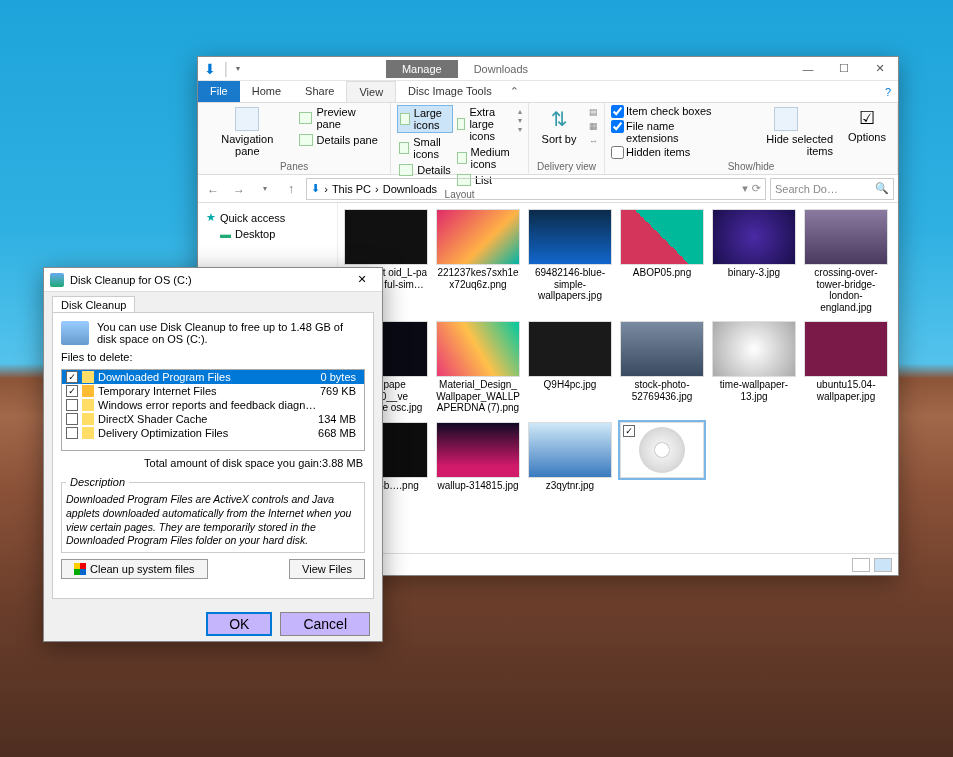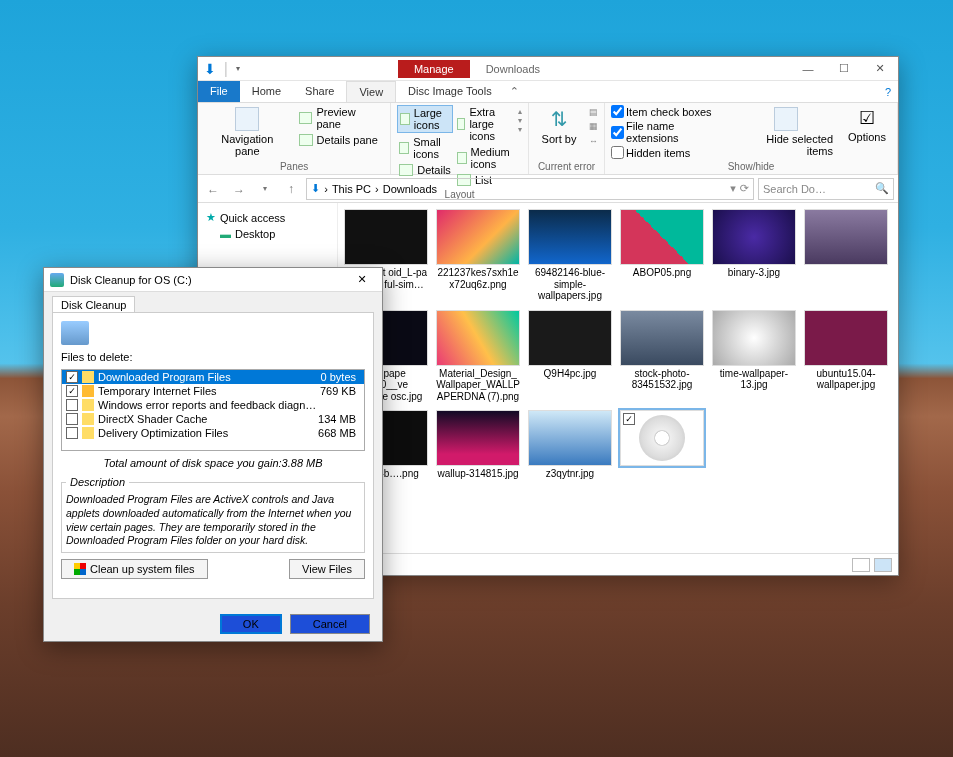--- a/index.html
+++ b/index.html
@@ -10,21 +10,21 @@
   .explorer {
     position:absolute; left:197px; top:56px; width:702px; height:520px;
     background:#fff; border:1px solid #888; box-shadow:0 6px 24px rgba(0,0,0,.35);
     display:flex; flex-direction:column;
   }
   .titlebar { height:24px; background:#fff; display:flex; align-items:center; border-bottom:1px solid #e5e5e5;}
   .titlebar .qicons { display:flex; align-items:center; gap:8px; padding:0 6px; height:100%; }
   .titlebar .qicons .down-arrow-icon { color:#0078d7; font-size:14px; }
   .titlebar .tabs { display:flex; margin-left:140px; }
   .titlebar .tabtab { padding:3px 16px; font-size:11px; }
-  .titlebar .tabtab.manage { background:#b91c1c; color:#fff;margin-left:12px; }
+  .titlebar .tabtab.manage { background:#737373; color:#fff; }
   .titlebar .tabtab.downloads { color:#666; }
   .titlebar .winbtns { margin-left:auto; display:flex; }
   .winbtn { width:36px; height:24px; display:flex; align-items:center; justify-content:center; font-size:11px; color:#555;}
   
   .ribbon-tabs { height:22px; display:flex; align-items:stretch; border-bottom:1px solid #ddd; font-size:11px;}
   .ribbon-tabs .tab { padding:4px 12px; color:#333; }
   .ribbon-tabs .tab.file { background:#1979ca; color:#fff; }
   .ribbon-tabs .tab.active { background:#f3f3f3; border-top:1px solid #ddd; border-left:1px solid #ddd; border-right:1px solid #ddd; }
   .ribbon-tabs .help { margin-left:auto; width:20px; display:flex; align-items:center; justify-content:center; color:#0078d7;}
   .ribbon-tabs .chev { display:flex; align-items:center; padding:0 6px; color:#666;}
@@ -32,27 +32,27 @@
   .ribbon { height:72px; border-bottom:1px solid #ddd; display:flex; font-size:11px; background:#fafafa;}
   .rgroup { border-right:1px solid #e5e5e5; padding:2px 6px 0; display:flex; flex-direction:column; justify-content:space-between;}
   .rgroup .glabel { text-align:center; color:#666; font-size:10px; padding:2px 0;}
   .rgroup .gbody { display:flex; gap:6px; align-items:flex-start; flex:1;}
   .vbtn { display:flex; flex-direction:column; align-items:center; justify-content:center; padding:2px 4px; gap:2px; min-width:48px;}
   .vbtn .ic { width:24px; height:24px; border:1px solid #bcd; background:#eaf3fb;}
   .stack { display:flex; flex-direction:column; gap:2px;}
   .stack .row { display:flex; align-items:center; gap:4px; padding:1px 2px;}
   .stack .row.sel { background:#cce4f7; border:1px solid #7bb6e8;}
   .stack .row .ric { width:14px; height:12px; border:1px solid #9c9; background:#efe;}
-  .ckrow { display:flex; align-items:center; gap:2px;}
+  .ckrow { display:flex; align-items:flex-start; gap:2px;}
   
   .addrbar { height:28px; display:flex; align-items:center; gap:4px; padding:2px 4px; border-bottom:1px solid #ddd;}
   .navbtn { width:22px; height:22px; display:flex; align-items:center; justify-content:center; color:#777; font-size:12px;}
   .addr { flex:1; height:22px; border:1px solid #ccc; display:flex; align-items:center; padding:0 4px; gap:4px; font-size:11px;}
   .addr .aicon { color:#0078d7; }
-  .search { width:136px; height:22px; border:1px solid #ccc; display:flex; align-items:center; padding:0 4px; color:#888; font-size:11px; gap:4px;}
+  .search { width:124px; height:22px; border:1px solid #ccc; display:flex; align-items:center; padding:0 4px; color:#888; font-size:11px; gap:4px;}
   
   .exbody { flex:1; display:flex; overflow:hidden;}
   .sidebar { width:140px; border-right:1px solid #eee; padding:6px; font-size:11px; overflow:hidden;}
   .sidebar .item { display:flex; align-items:center; gap:4px; padding:2px;}
   .sidebar .star { color:#0aa;}
   .filegrid { flex:1; overflow:auto; padding:6px; display:flex; flex-wrap:wrap; gap:8px; align-content:flex-start;}
   .thumb { width:84px; font-size:10px; text-align:center; word-break:break-word; line-height:1.15;}
   .thumb .timg { width:84px; height:56px; margin-bottom:2px; position:relative; border:1px solid #ddd;}
   .thumb.sel .timg { outline:2px solid #7bb6e8; background:#eaf3fb;}
   .thumb .chk { position:absolute; top:2px; left:2px; width:12px; height:12px; border:1px solid #666; background:#fff; font-size:9px; line-height:10px; text-align:center;}
@@ -76,28 +76,28 @@
   .dialog .dbody { flex:1; margin:0 8px 8px; background:#fff; border:1px solid #ccc; padding:8px; display:flex; flex-direction:column; gap:6px;}
   .dialog .intro { display:flex; gap:8px; align-items:flex-start;}
   .dialog .intro .iic { width:28px; height:24px; background:linear-gradient(#9cf,#69c); border-radius:2px; flex-shrink:0;}
   .dialog .flist { border:1px solid #aaa; height:82px; overflow-y:scroll; font-size:11px;}
   .dialog .frow { display:flex; align-items:center; gap:4px; padding:1px 4px;}
   .dialog .frow.sel { background:#0078d7; color:#fff;}
   .dialog .frow .cb { width:12px; height:12px; border:1px solid #666; background:#fff; flex-shrink:0; font-size:9px; line-height:10px; text-align:center; color:#000;}
   .dialog .frow .fic { width:12px; height:12px; background:#fd6; flex-shrink:0;}
   .dialog .frow .name { flex:1;}
   .dialog .frow .size { color:inherit; padding-right:4px;}
-  .dialog .totrow { display:flex; justify-content:center; padding:0 2px;font-style:italic;}
+  .dialog .totrow { display:flex; justify-content:flex-end; padding:0 2px;}
   .dialog fieldset { border:1px solid #ccc; padding:4px; font-size:10.5px; line-height:1.3;font-style:italic;}
   .dialog legend { font-size:11px; padding:0 4px;}
   .dialog .btnrow { display:flex; justify-content:space-between; gap:8px;}
   .dialog .btn { padding:3px 12px; border:1px solid #999; background:#f4f4f4; font-size:11px; display:flex; align-items:center; gap:4px;}
   .dialog .shield { width:12px; height:12px; background: conic-gradient(#e00 0 90deg,#06c 90deg 180deg,#0a0 180deg 270deg,#fc0 270deg 360deg);}
   .dialog .dbuttons { height:34px; display:flex; align-items:center; justify-content:flex-end; gap:8px; padding:0 12px;}
-  .dialog .dbtn { padding:3px 22px; border:1px solid #888; background:#1d4ed8; font-size:11px;}
+  .dialog .dbtn { padding:3px 22px; border:1px solid #888; background:#c4b5fd; font-size:14px;}
   .dialog .dbtn.primary { border:1px solid #0078d7; box-shadow:0 0 0 1px #0078d7 inset;}
 </style>
 </head>
 <body>
 <div class="desktop-bg"></div>
 
 <div class="explorer">
 
   <div class="titlebar">
     <div class="qicons">
@@ -192,21 +192,21 @@
         <div class="vbtn">
           <span style="font-size:20px;color:#39a">⇅</span>
           <span>Sort by</span>
         </div>
         <div class="stack" style="color:#888;font-size:9px;gap:4px;padding-top:2px">
           <span>▤</span>
           <span>▦</span>
           <span>↔</span>
         </div>
       </div>
-      <div class="glabel">Current error</div>
+      <div class="glabel">Delivery view</div>
     </div>
 
     <div class="rgroup">
       <div class="gbody">
         <div class="stack">
           <label class="ckrow">
               <input type="checkbox" checked="" style="">
               <span>Item check boxes</span>
             </label>
           <label class="ckrow">
@@ -280,36 +280,37 @@
         <div class="thumb">
           <div class="timg" style="background: linear-gradient(45deg, rgb(212, 53, 90) 50%, rgb(0, 185, 155) 50%);"></div>
           <div>ABOP05.png</div>
         </div>
         <div class="thumb">
           <div class="timg" style="background: radial-gradient(circle, rgb(74, 42, 165), rgb(27, 15, 77));"></div>
           <div>binary-3.jpg</div>
         </div>
         <div class="thumb">
           <div class="timg" style="background: linear-gradient(rgb(138, 122, 160), rgb(74, 58, 96));"></div>
+          <div>crossing-over-tower-bridge-london-england.jpg</div>
         </div>
         <div class="thumb">
           <div class="timg" style="background: rgb(10, 10, 21);"></div>
           <div>wallpape 0600__ve y_gabrie osc.jpg</div>
         </div>
         <div class="thumb">
           <div class="timg" style="background: linear-gradient(60deg, rgb(234, 59, 116), rgb(255, 192, 74), rgb(0, 200, 160));"></div>
           <div>Material_Design_Wallpaper_WALLPAPERDNA (7).png</div>
         </div>
         <div class="thumb">
           <div class="timg" style="background: rgb(26, 26, 26);"></div>
           <div>Q9H4pc.jpg</div>
         </div>
         <div class="thumb">
           <div class="timg" style="background: linear-gradient(rgb(122, 138, 160), rgb(58, 74, 96));"></div>
-          <div>stock-photo-83451532.jpg</div>
+          <div>stock-photo-52769436.jpg</div>
         </div>
         <div class="thumb">
           <div class="timg" style="background: radial-gradient(circle, rgb(255, 255, 255), rgb(170, 170, 170));"></div>
           <div>time-wallpaper-13.jpg</div>
         </div>
         <div class="thumb">
           <div class="timg" style="background: rgb(122, 26, 73);"></div>
           <div>ubuntu15.04-wallpaper.jpg</div>
         </div>
         <div class="thumb">
@@ -344,20 +345,21 @@
     <span class="dicon"></span>
     <span>Disk Cleanup for OS (C:)</span>
     <span class="dclose">✕</span>
   </div>
   <div class="dtabs">
     <span class="dtab">Disk Cleanup</span>
   </div>
   <div class="dbody">
     <div class="intro">
       <span class="iic"></span>
+      <span>You can use Disk Cleanup to free up to 1.48 GB of disk space on OS (C:).</span>
     </div>
     <div>Files to delete:</div>
     <div class="flist" id="flist">
         <div class="frow sel">
           <span class="cb">✓</span>
           <span class="fic"></span>
           <span class="name">Downloaded Program Files</span>
           <span class="size">0 bytes</span>
         </div>
         <div class="frow">

